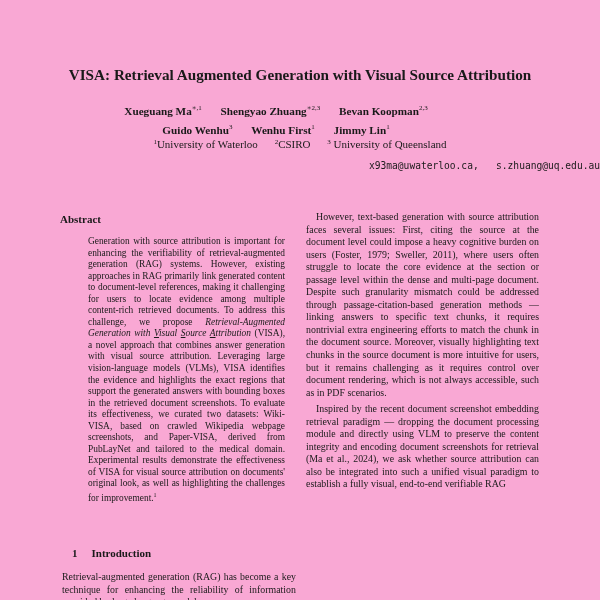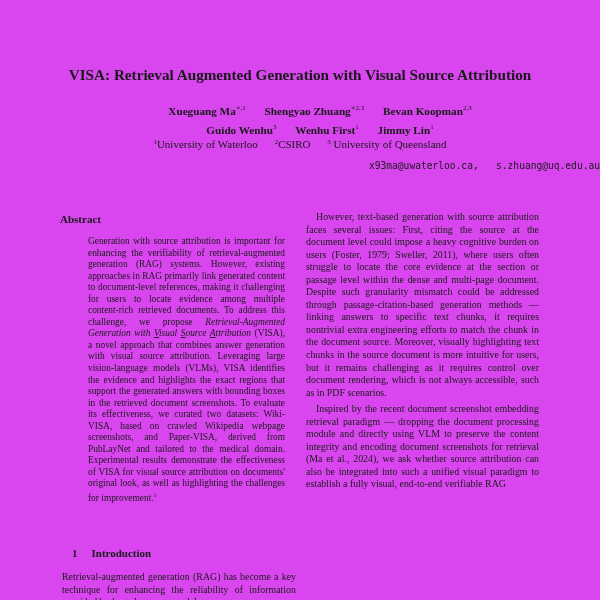--- a/index.html
+++ b/index.html
@@ -1,22 +1,22 @@
 <!DOCTYPE html>
 <html><head>
   <meta charset="utf-8">
   <style>
     html, body { margin:0; padding:0; background:#ffffff; }
     body { width:600px; height:600px; overflow:hidden; position:relative;
            font-family:"Liberation Serif", "DejaVu Serif", serif; color:#1a1a1a; }
-    .page { position:absolute; left:0; top:0; width:600px; height:600px; background:#d946ef; }
+    .page { position:absolute; left:0; top:0; width:600px; height:600px; background:#f9a8d4; }
     .title { position:absolute; left:0; top:66px; width:600px; text-align:center;
              font-size:15.2px; font-weight:bold; letter-spacing:0; }
     .authors { position:absolute; left:0; top:100px; width:552px; text-align:center;
-               font-size:11.2px; font-weight:bold; line-height:16px;padding-left:44px; }
+               font-size:11.2px; font-weight:bold; line-height:16px; }
     .authors .a { margin:0 8px; white-space:nowrap; }
     .authors sup { font-size:7px; font-weight:normal; vertical-align:5px; }
     .affils { position:absolute; left:0; top:138px; width:600px; text-align:center;
               font-size:11px; }
     .affils .af { margin:0 7px; }
     .affils sup { font-size:7px; vertical-align:4px; }
     .emails { position:absolute; left:0; top:160px; width:600px; text-align:right;
               font-family:"DejaVu Sans Mono", "Liberation Mono", monospace; font-size:9.6px; }
     .abstract-title { position:absolute; left:60px; top:213px; width:245px; text-align:left;
                       font-weight:bold; font-size:11px; }

